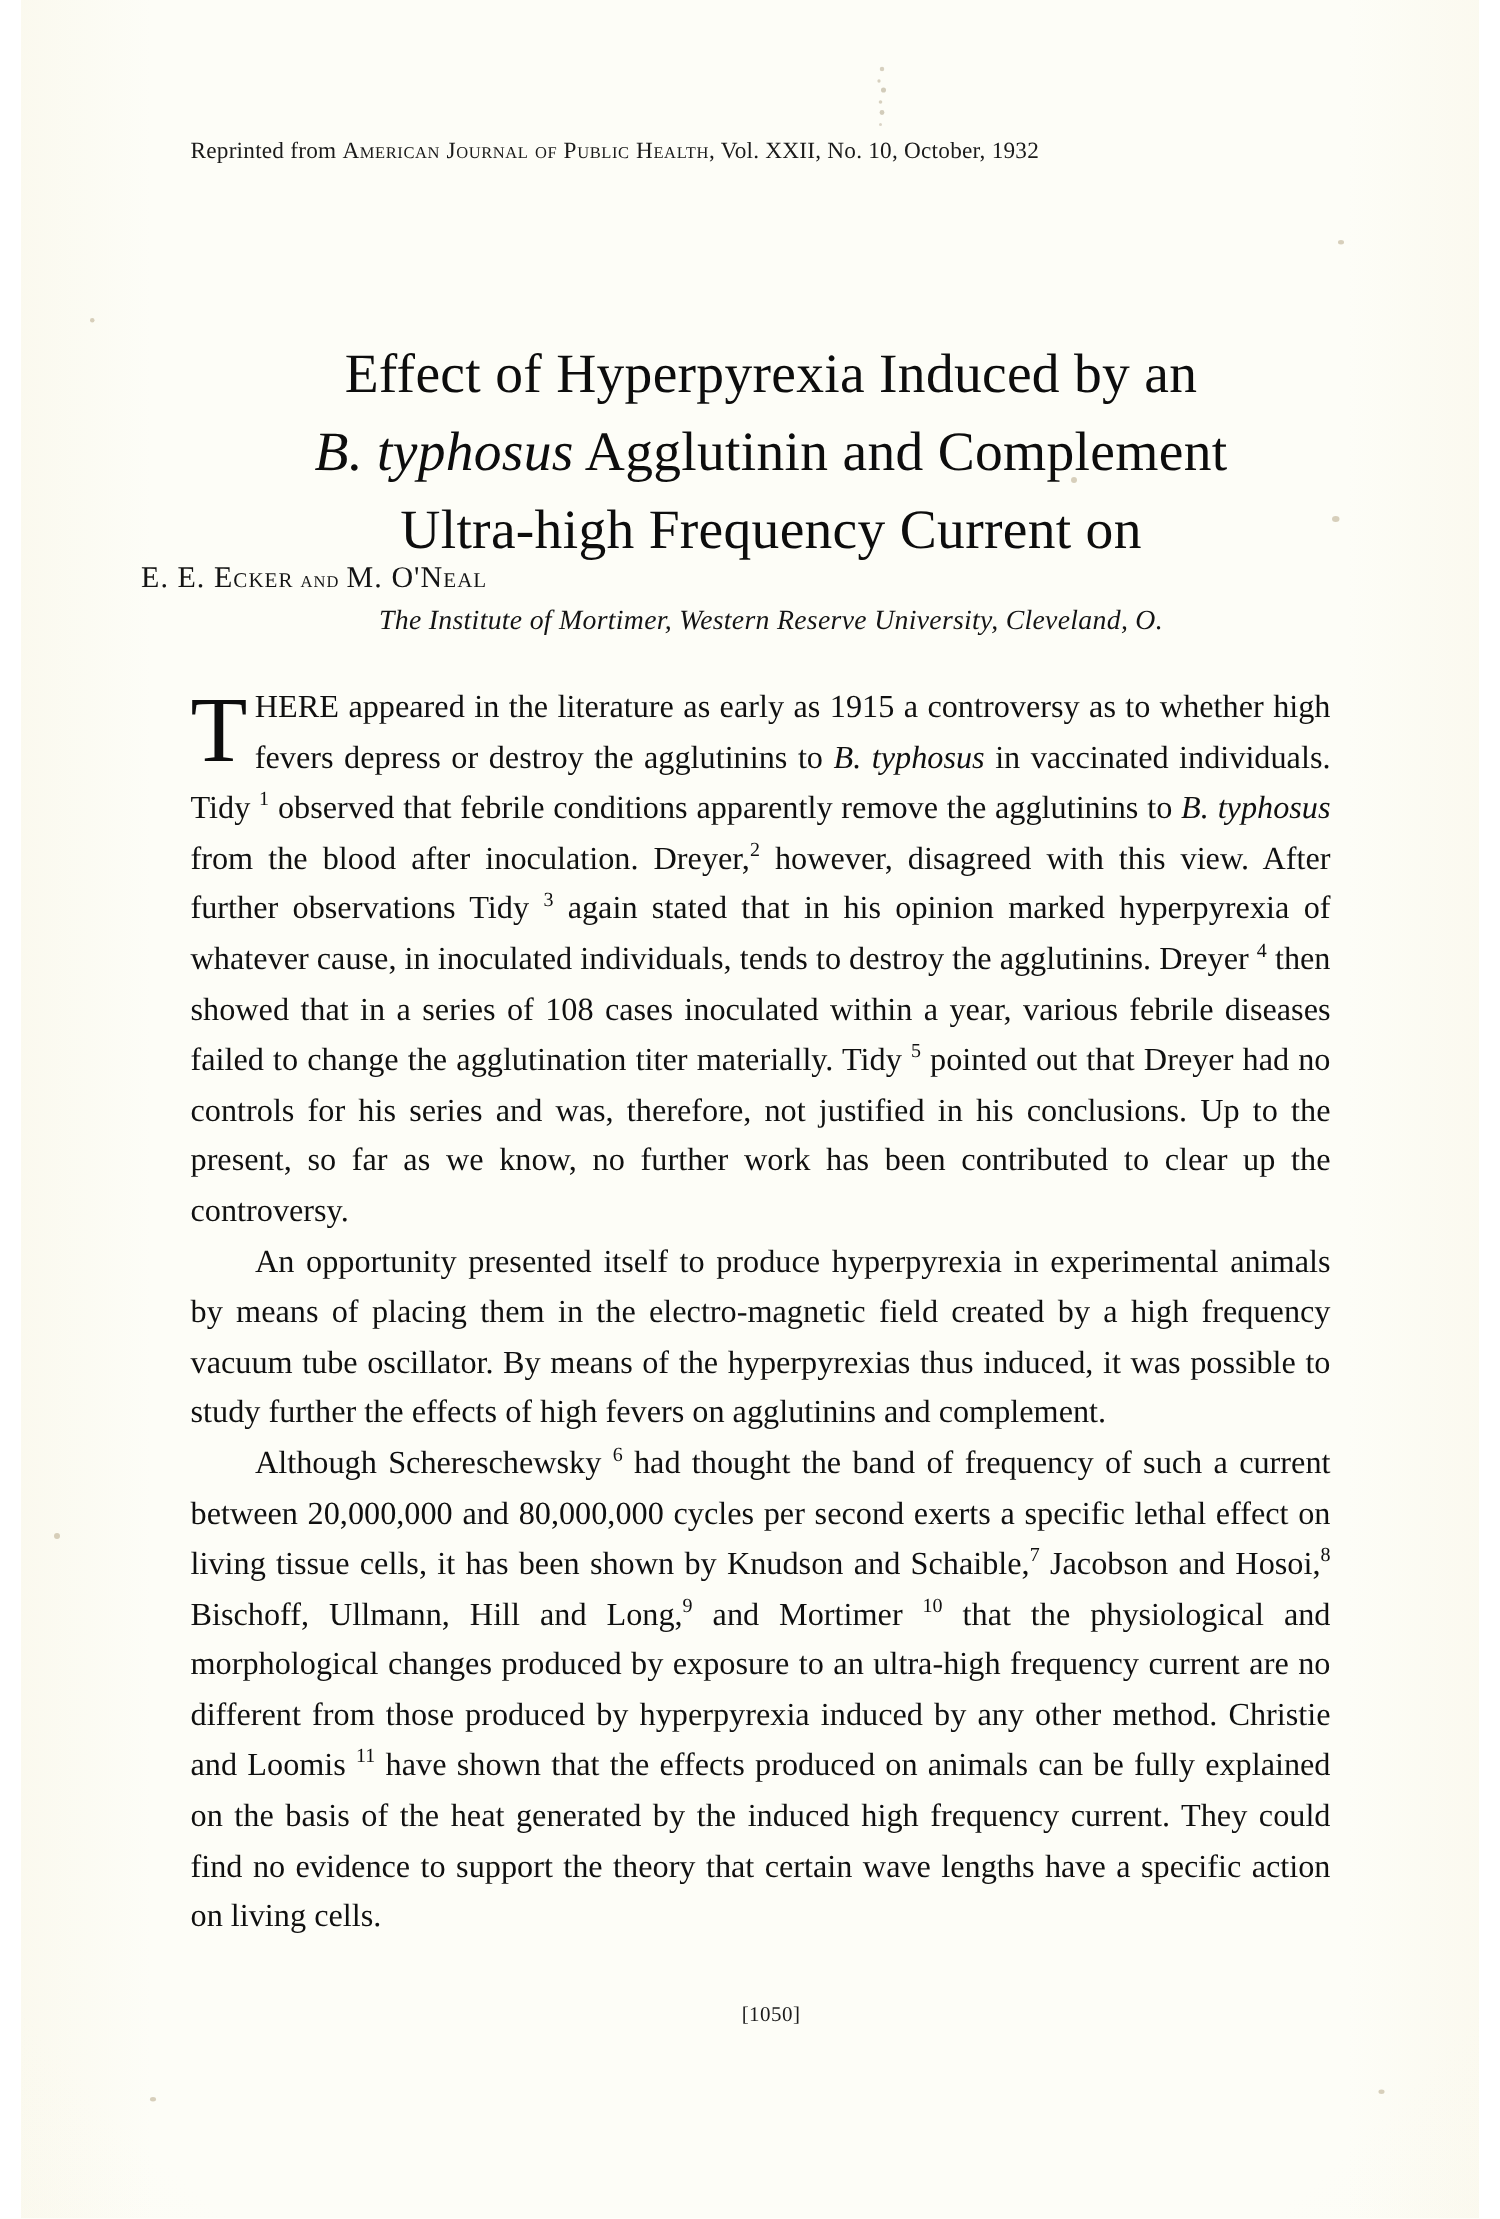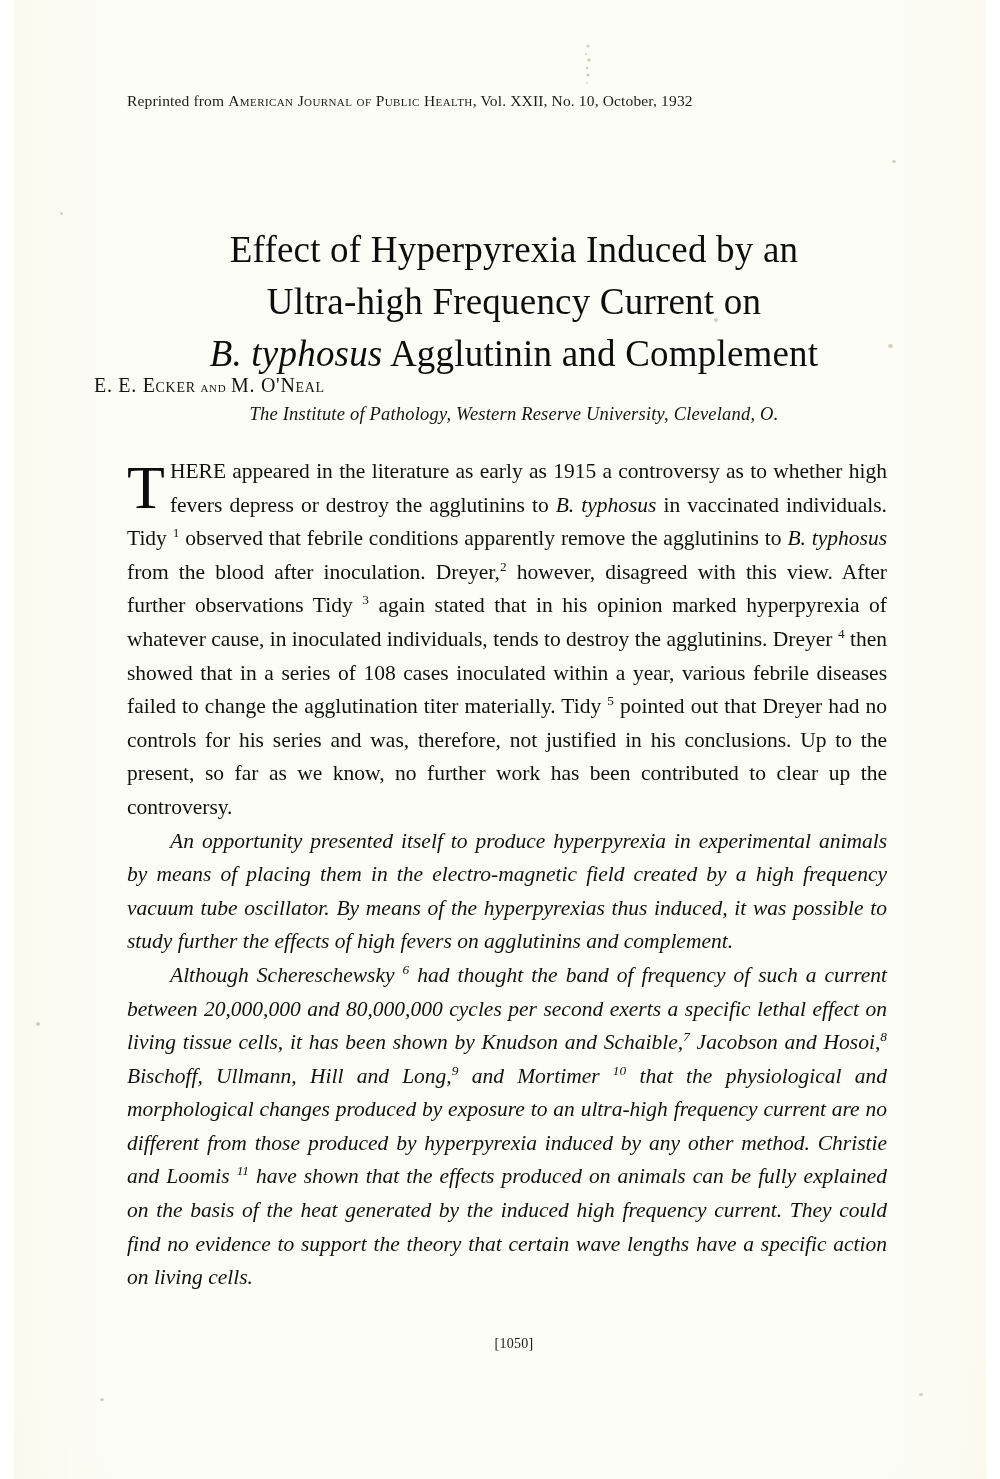--- a/index.html
+++ b/index.html
@@ -98,21 +98,20 @@
     margin: 0;
     font-size: 21.5px;
     line-height: 33.6px;
     text-align: justify;
     text-justify: inter-word;
     color: #101010;
     hyphens: none;
   }
   p.para + p.para {
     text-indent: 2.0em;
-    font-style: italic;
   }
   p.para .it {
     font-style: italic;
   }
   sup {
     font-size: 0.62em;
     vertical-align: super;
     line-height: 0;
   }
 
@@ -180,28 +179,28 @@
   <span class="speck" style="left:700px; top:318px; width:4px; height:4px;"></span>
   <span class="speck" style="left:86px; top:1398px; width:4px; height:3px;"></span>
   <span class="speck" style="left:905px; top:1393px; width:4px; height:3px;"></span>
 
   <div class="reprint-line">
     <span>Reprinted from </span><span class="sc">American Journal of Public Health</span><span>, Vol. XXII, No. 10, October, 1932</span>
   </div>
 
   <div class="title-block">
     <div class="title-line">Effect of Hyperpyrexia Induced by an</div>
+    <div class="title-line"><span class="it">B. typhosus</span><span> Agglutinin and Complement</span></div>
     <div class="title-line">Ultra-high Frequency Current on</div>
-    <div class="title-line"><span class="it">B. typhosus</span><span> Agglutinin and Complement</span></div>
   </div>
 
   <div class="byline">
     <span>E. E. Ecker</span><span class="conj"> and </span><span>M. O'Neal</span>
   </div>
-  <div class="affiliation">The Institute of Pathology, Western Reserve University, Cleveland, O.</div>
+  <div class="affiliation">The Institute of Mortimer, Western Reserve University, Cleveland, O.</div>
 
   <div class="body">
 
     <p class="para dropcap-para"><span class="dropcap">T</span><span>HERE appeared in the literature as early as 1915 a controversy as to whether high fevers depress or destroy the agglutinins to </span><span class="it">B. typhosus</span><span> in vaccinated individuals.  Tidy </span><sup>1</sup><span> observed that febrile conditions apparently remove the agglutinins to </span><span class="it">B. typhosus</span><span> from the blood after inoculation.  Dreyer,</span><sup>2</sup><span> however, disagreed with this view.  After further observations Tidy </span><sup>3</sup><span> again stated that in his opinion marked hyperpyrexia of whatever cause, in inoculated individuals, tends to destroy the agglutinins.  Dreyer </span><sup>4</sup><span> then showed that in a series of 108 cases inoculated within a year, various febrile diseases failed to change the agglutination titer materially.  Tidy </span><sup>5</sup><span> pointed out that Dreyer had no controls for his series and was, therefore, not justified in his conclusions.  Up to the present, so far as we know, no further work has been contributed to clear up the controversy.</span></p>
 
     <p class="para">An opportunity presented itself to produce hyperpyrexia in experimental animals by means of placing them in the electro-magnetic field created by a high frequency vacuum tube oscillator.  By means of the hyperpyrexias thus induced, it was possible to study further the effects of high fevers on agglutinins and complement.</p>
 
     <p class="para"><span>Although Schereschewsky </span><sup>6</sup><span> had thought the band of frequency of such a current between 20,000,000 and 80,000,000 cycles per second exerts a specific lethal effect on living tissue cells, it has been shown by Knudson and Schaible,</span><sup>7</sup><span> Jacobson and Hosoi,</span><sup>8</sup><span> Bischoff, Ullmann, Hill and Long,</span><sup>9</sup><span> and Mortimer </span><sup>10</sup><span> that the physiological and morphological changes produced by exposure to an ultra-high frequency current are no different from those produced by hyperpyrexia induced by any other method.  Christie and Loomis </span><sup>11</sup><span> have shown that the effects produced on animals can be fully explained on the basis of the heat generated by the induced high frequency current.  They could find no evidence to support the theory that certain wave lengths have a specific action on living cells.</span></p>
 
   </div>

